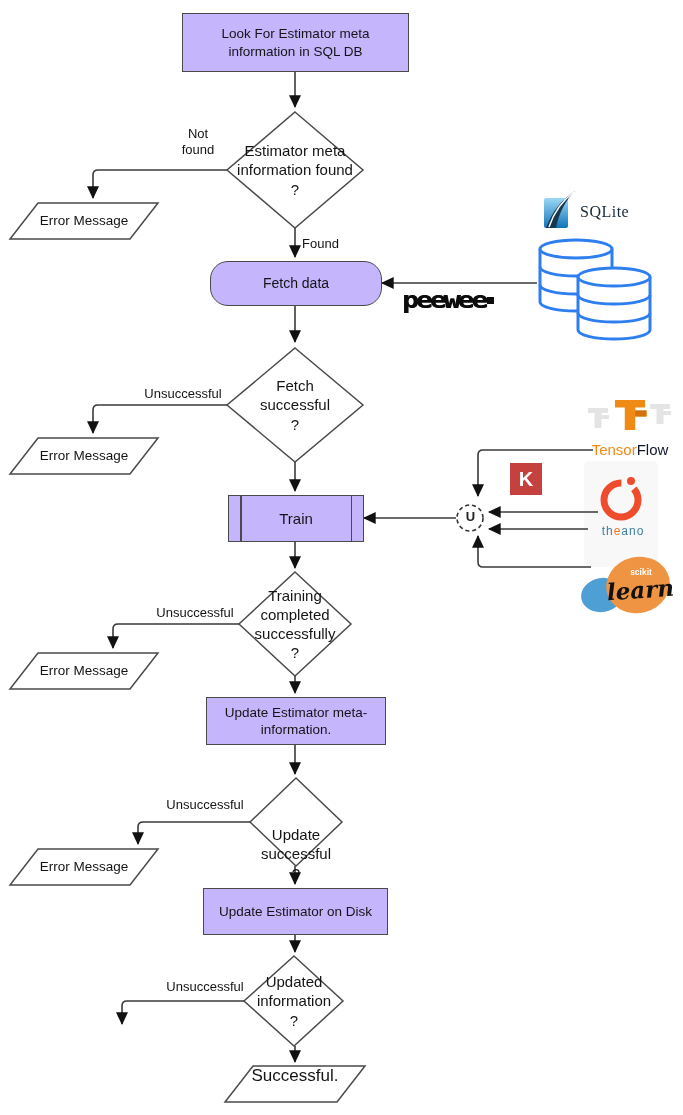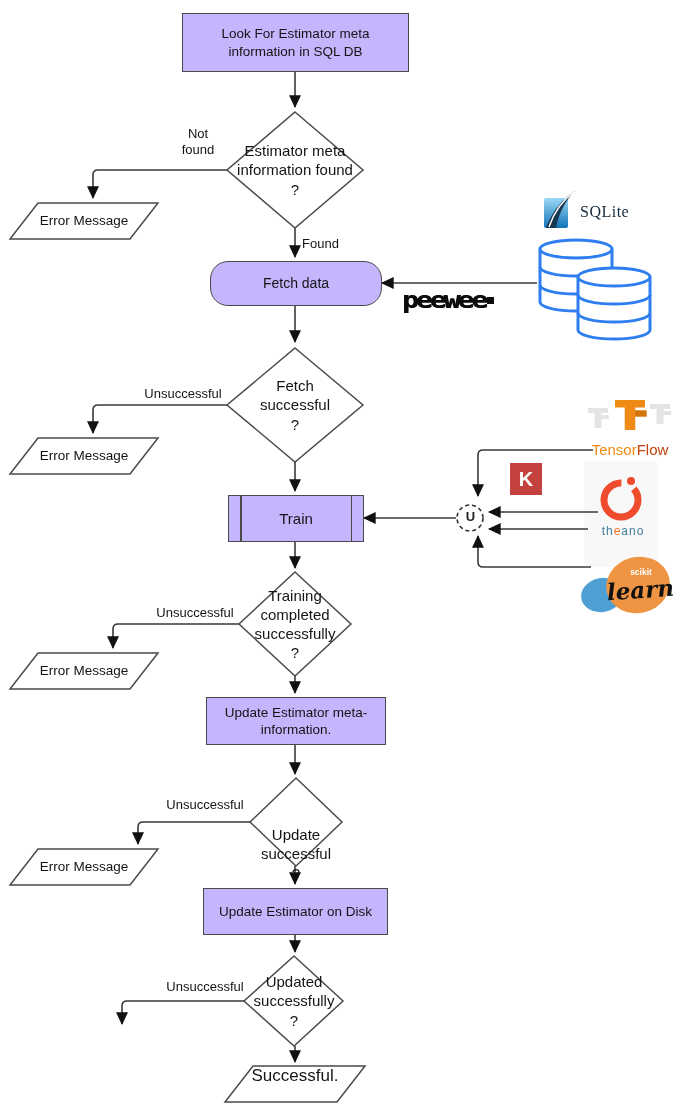--- a/index.html
+++ b/index.html
@@ -12,21 +12,21 @@
   .vline{position:absolute;top:0;bottom:0;width:1.5px;background:#4a4a4a;}
   .lbl{position:absolute;font-size:13px;text-align:center;white-space:pre-line;z-index:2;line-height:1.25;}
   .logo{position:absolute;z-index:3;}
   .sqlite-wrap{display:flex;align-items:center;}
   .sqlite-text{font-family:"Liberation Serif",serif;font-size:16px;color:#16293a;letter-spacing:.5px;margin-left:2px;}
   .peewee{font-family:"DejaVu Sans Mono",monospace;font-weight:900;font-size:28px;letter-spacing:-3px;
           color:#0c0c0c;transform:scaleY(.82);text-shadow:.6px 0 #0c0c0c;}
   .peewee-sup{display:inline-block;width:7px;height:7px;background:#0c0c0c;vertical-align:super;margin-left:2px;}
   .tf-text{position:absolute;width:100px;text-align:center;font-size:15px;z-index:3;}
   .tf-orange{color:#ef8a15;font-weight:500;}
-  .tf-gray{color:#c2410c;font-weight:500;}
+  .tf-gray{color:#0f172a;font-weight:500;}
   .keras{position:absolute;width:32px;height:32px;background:#c5413d;color:#fff;display:flex;
          align-items:center;justify-content:center;font-size:20px;font-weight:bold;z-index:3;}
   .theano{position:absolute;width:70px;text-align:center;font-size:12px;letter-spacing:1px;font-weight:500;z-index:3;}
   .theano .t{color:#3f7f9e;} .theano .e{color:#f0751f;}
   .ulabel{position:absolute;font-size:13px;font-weight:bold;color:#222;z-index:2;text-align:center;}
 </style>
 </head>
 <body>
 
 <div id="canvas">
@@ -119,21 +119,21 @@
 successful
 ?</div>
   <div class="node" style="left:239px;top:572px;width:112px;height:104px;">Training
 completed
 successfully
 ?</div>
   <div class="node" style="left:250px;top:810px;width:92px;height:88px;">Update
 successful
 ?</div>
   <div class="node" style="left:244px;top:956px;width:100px;height:90px;">Updated
-successfully
+information
 ?</div>
 
   <div class="node" style="left:10px;top:203px;width:148px;height:36px;font-size:13.5px;">Error Message</div>
   <div class="node" style="left:10px;top:438px;width:148px;height:36px;font-size:13.5px;">Error Message</div>
   <div class="node" style="left:10px;top:653px;width:148px;height:36px;font-size:13.5px;">Error Message</div>
   <div class="node" style="left:10px;top:849px;width:148px;height:36px;font-size:13.5px;">Error Message</div>
   <div class="node" style="left:225px;top:1066px;width:140px;height:20px;font-size:17px;">Successful.</div>
 
   <div class="lbl" style="left:150px;top:126px;width:96px;">Not
 found</div>

